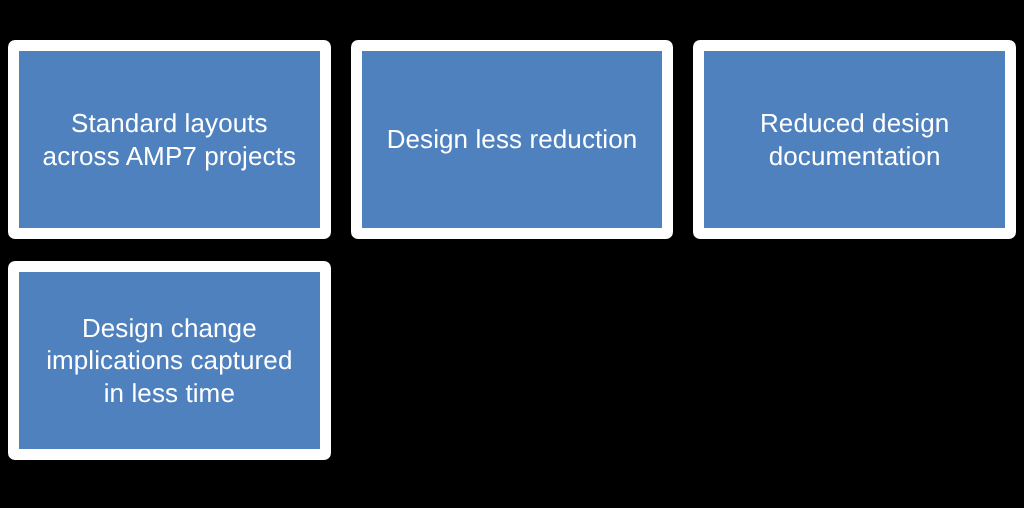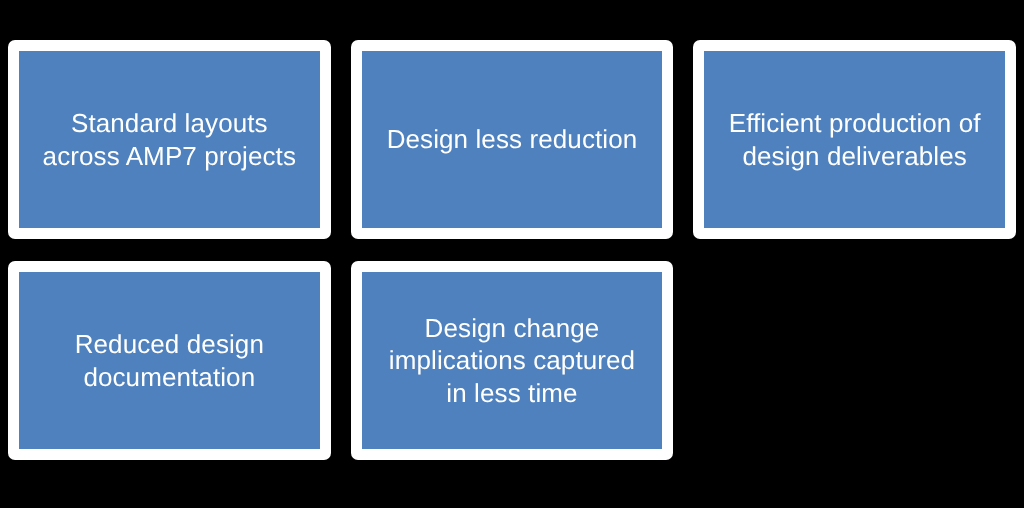--- a/index.html
+++ b/index.html
@@ -79,26 +79,20 @@
       </div>
     </div>
 
 
     <div class="card">
       <div class="card-panel">
         <span class="card-label">Design less reduction</span>
       </div>
     </div>
 
-    <div class="card">
-      <div class="card-panel">
-        <span class="card-label">Efficient production of
-design deliverables</span>
-      </div>
-    </div>
 
     <div class="card">
       <div class="card-panel">
         <span class="card-label">Reduced design
 documentation</span>
       </div>
     </div>
 
     <div class="card">
       <div class="card-panel">

